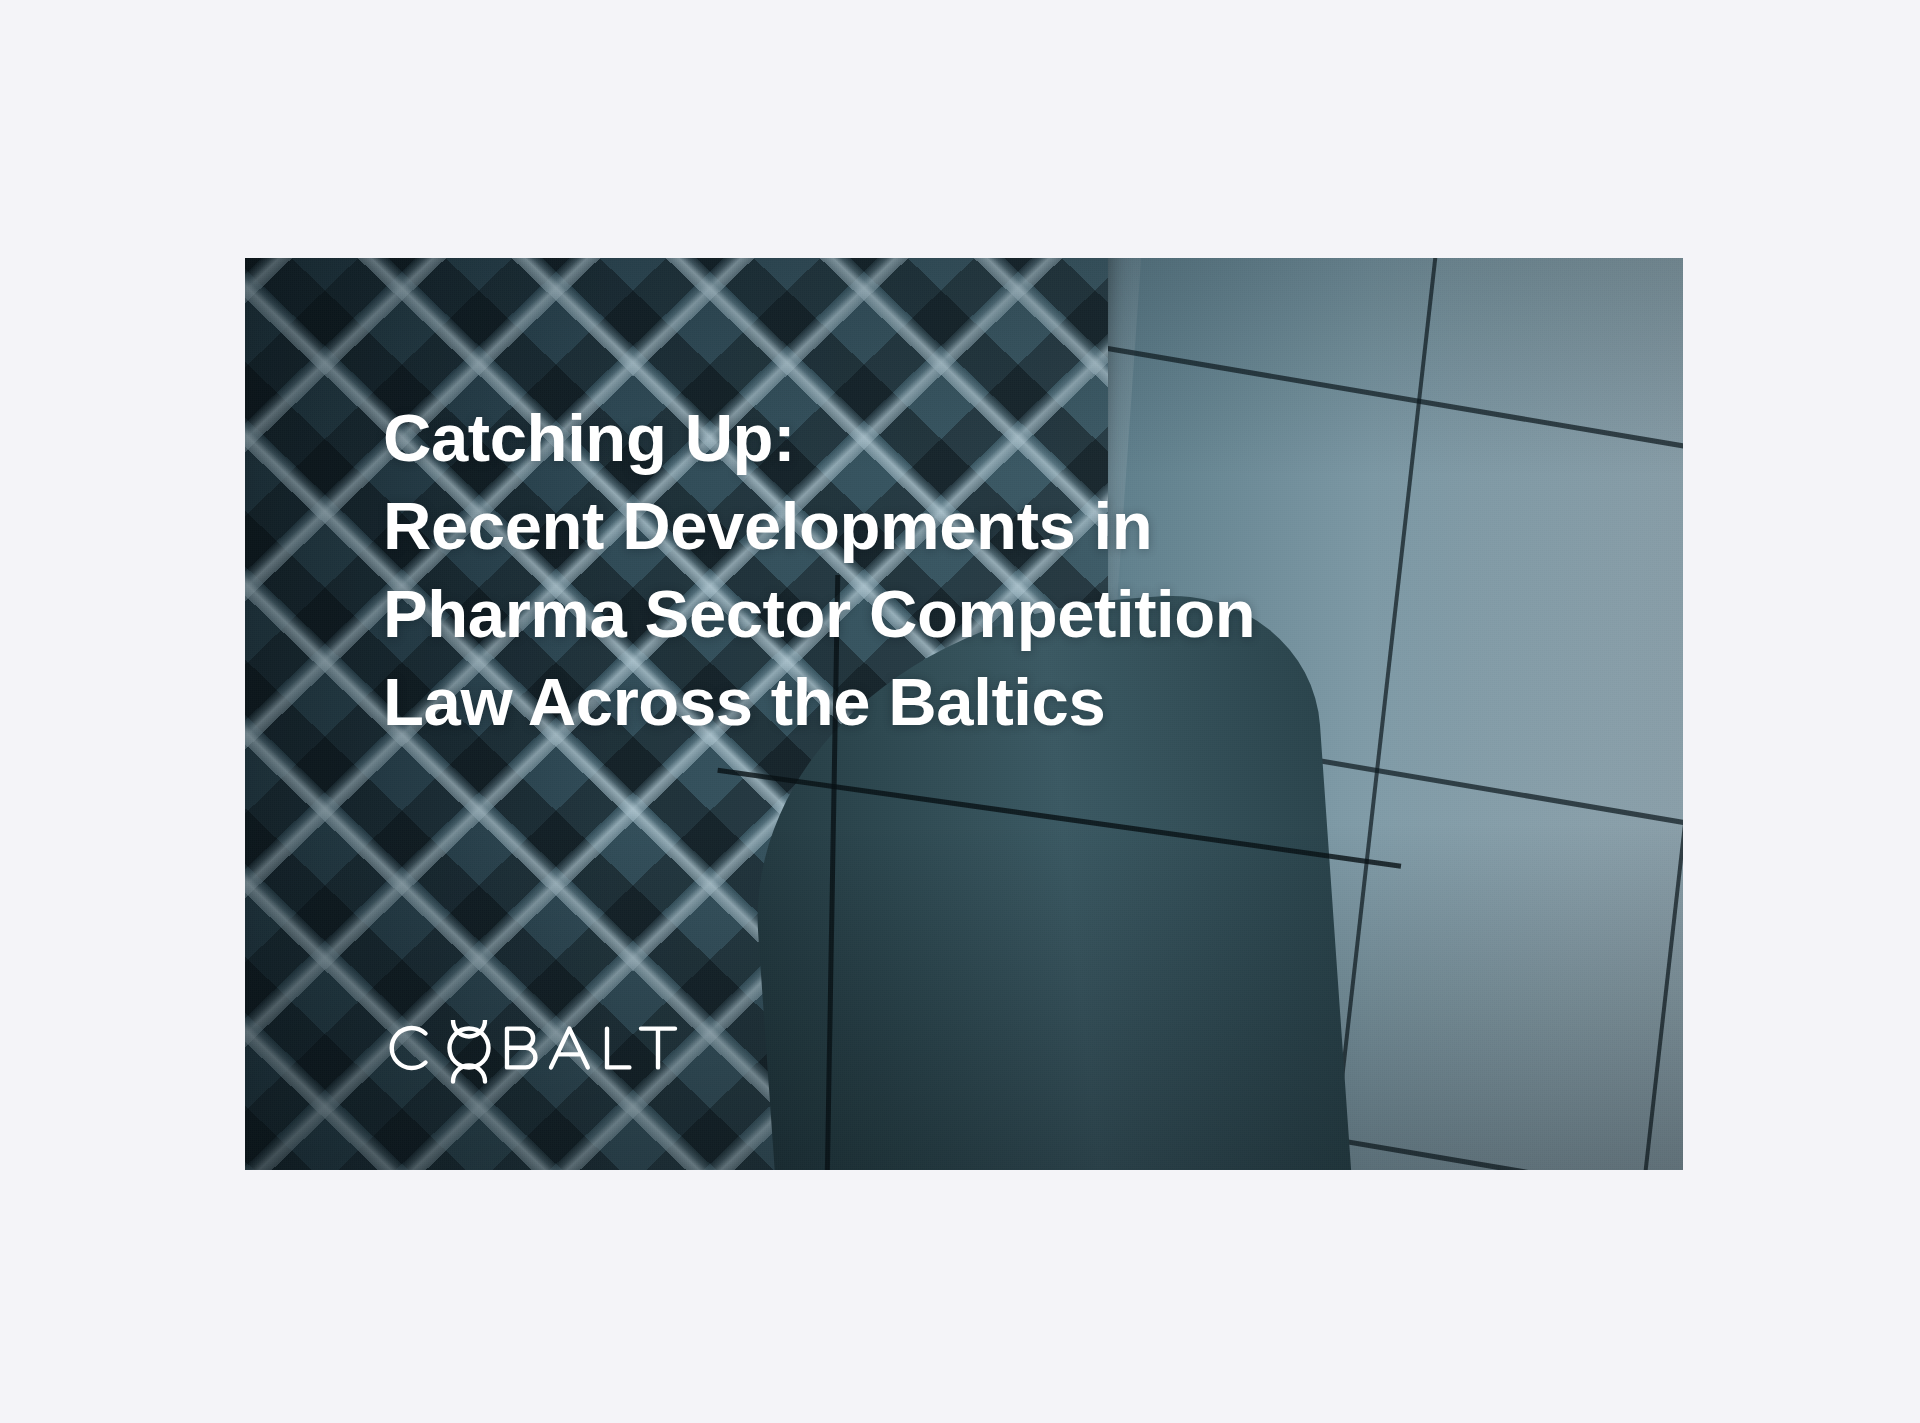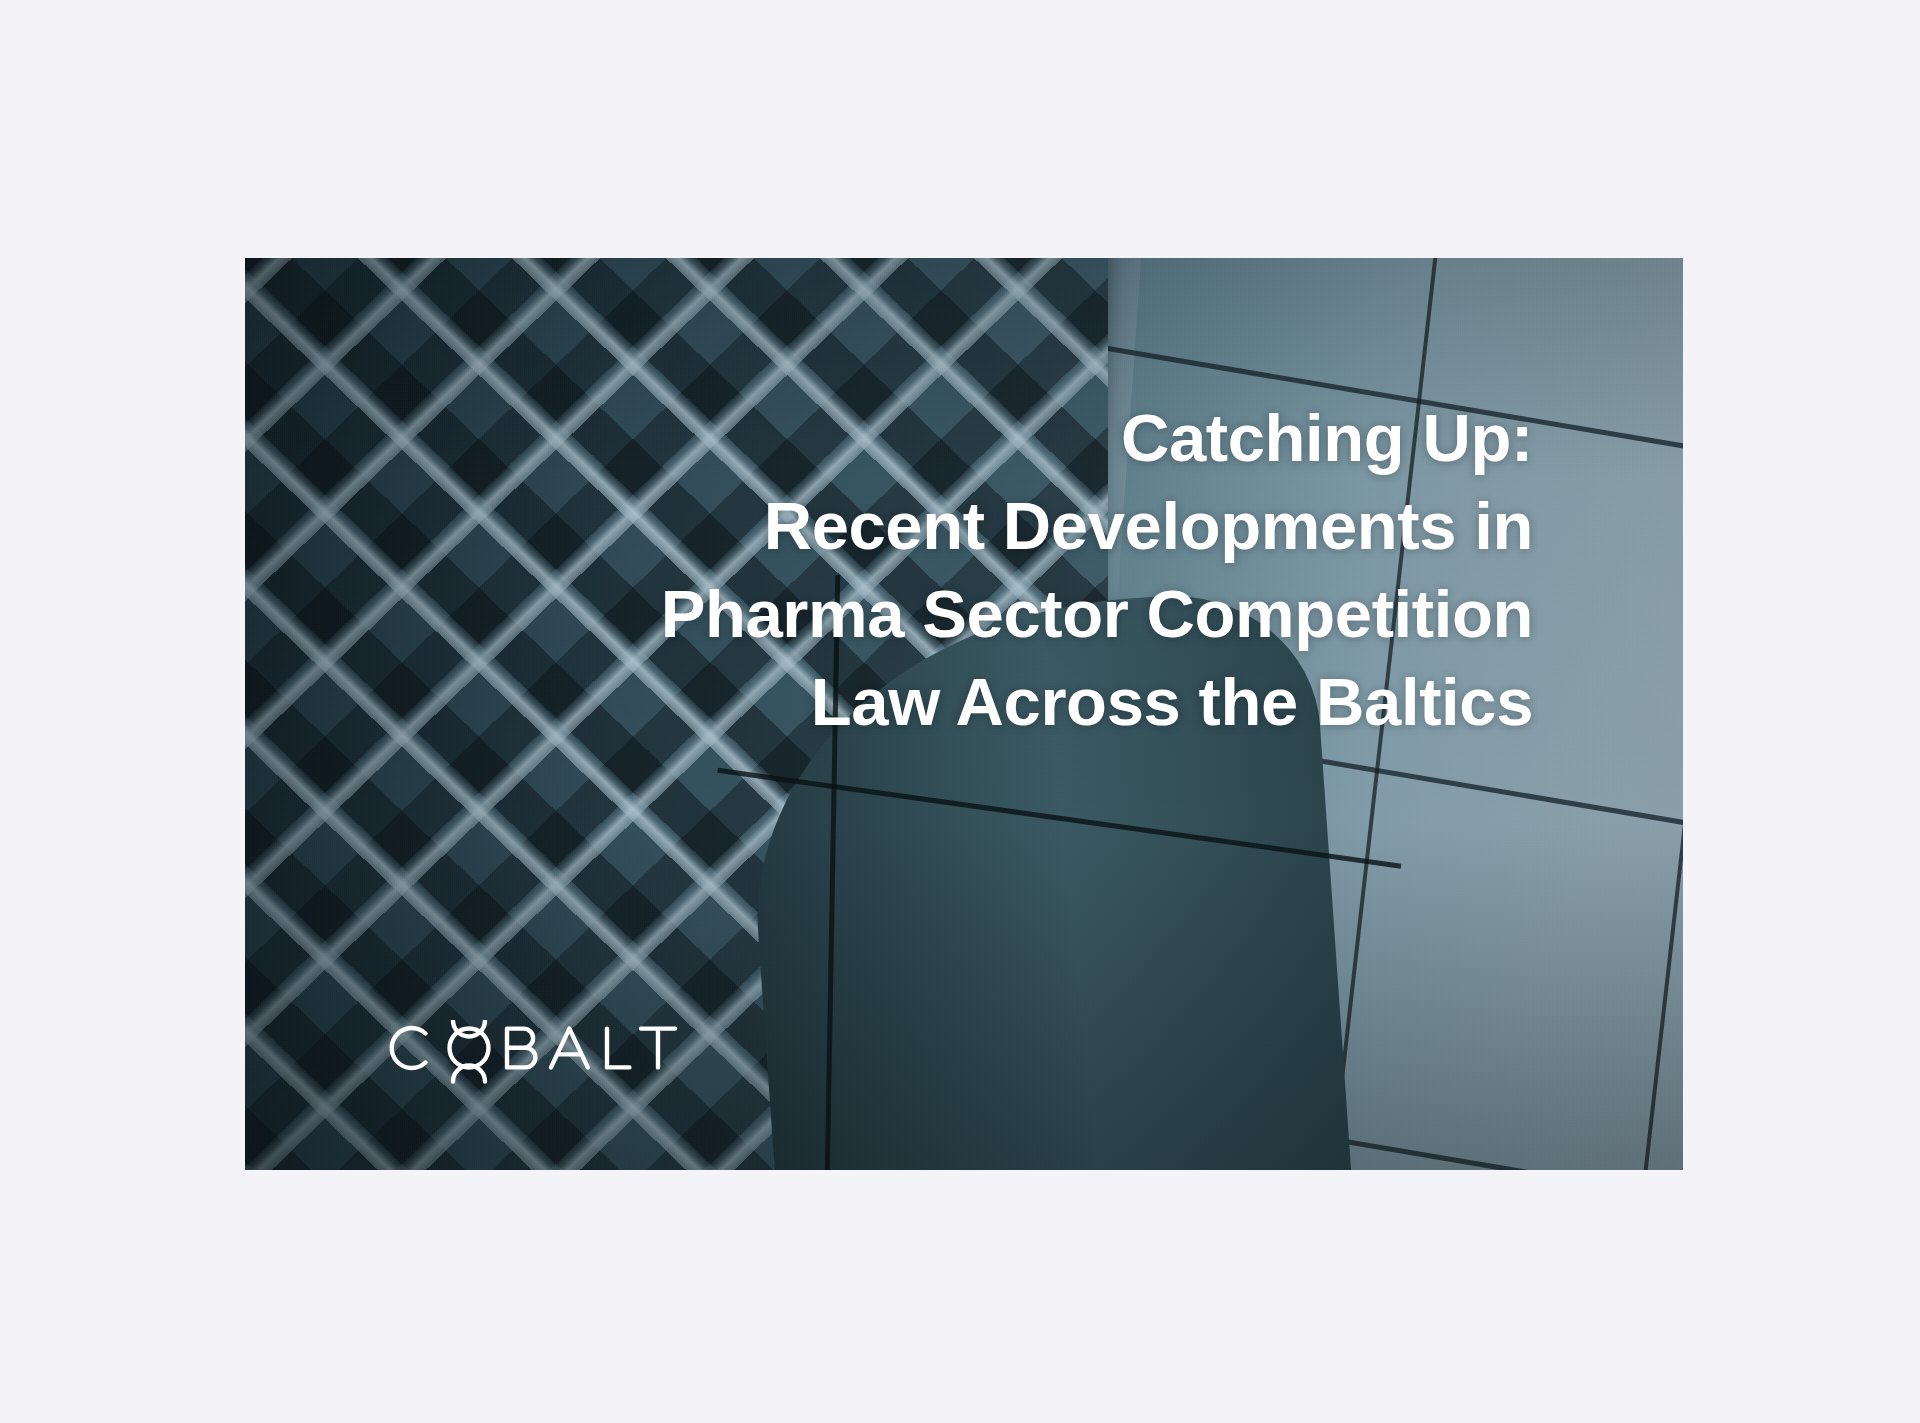--- a/index.html
+++ b/index.html
@@ -149,21 +149,20 @@
     width:1150px;
     margin:0;
     color:#ffffff;
     font-family:"Liberation Sans","DejaVu Sans",sans-serif;
     font-weight:700;
     font-size:67px;
     line-height:88px;
     letter-spacing:-0.4px;
     white-space:pre-line;
     text-shadow:0 1px 10px rgba(6,16,22,.30);
-    text-align:right;
   }
 
   
   #brand-logo{
     position:absolute;
     left:138px; top:762px;
     height:64px;
     display:flex;
     align-items:center;
   }

